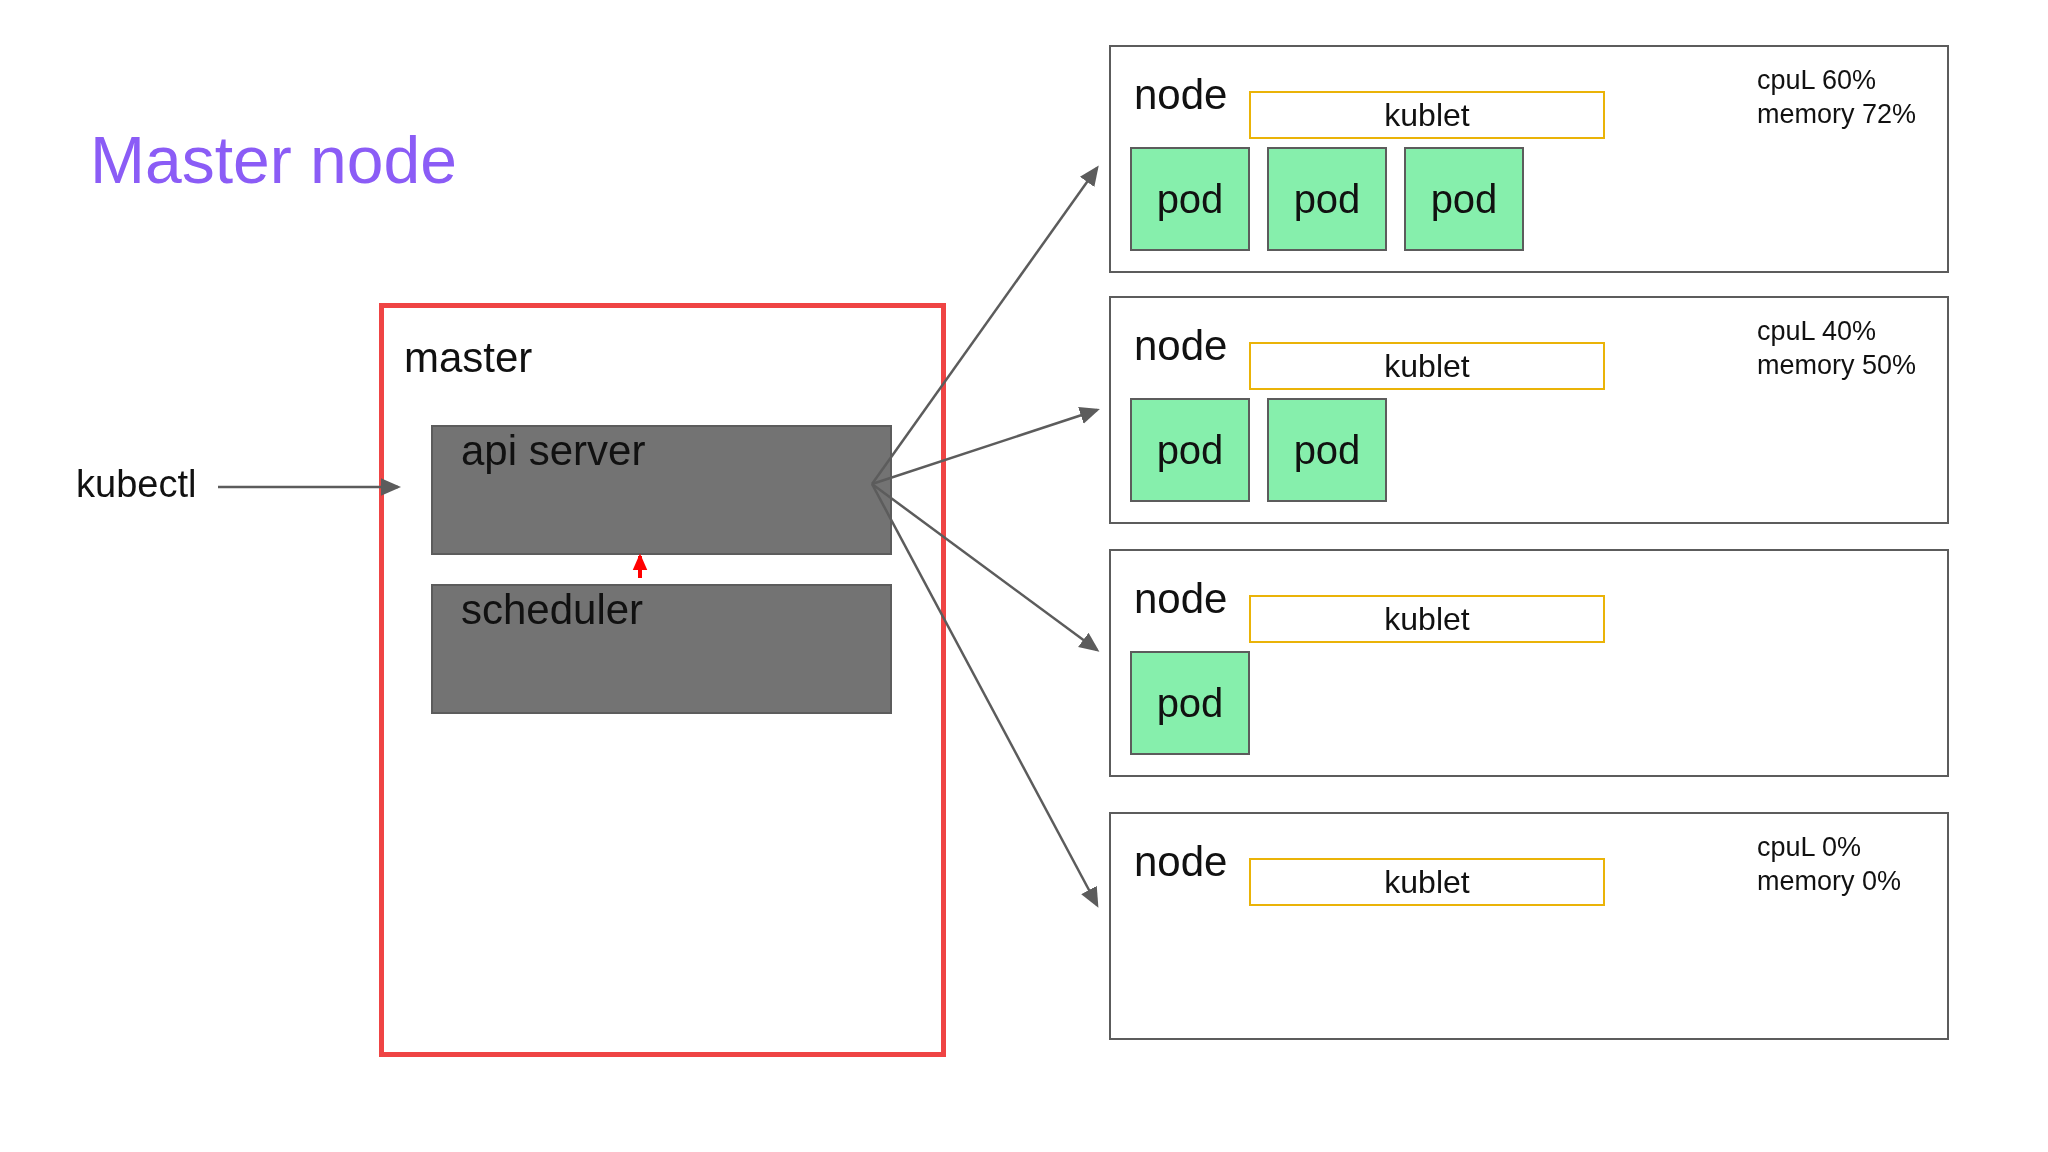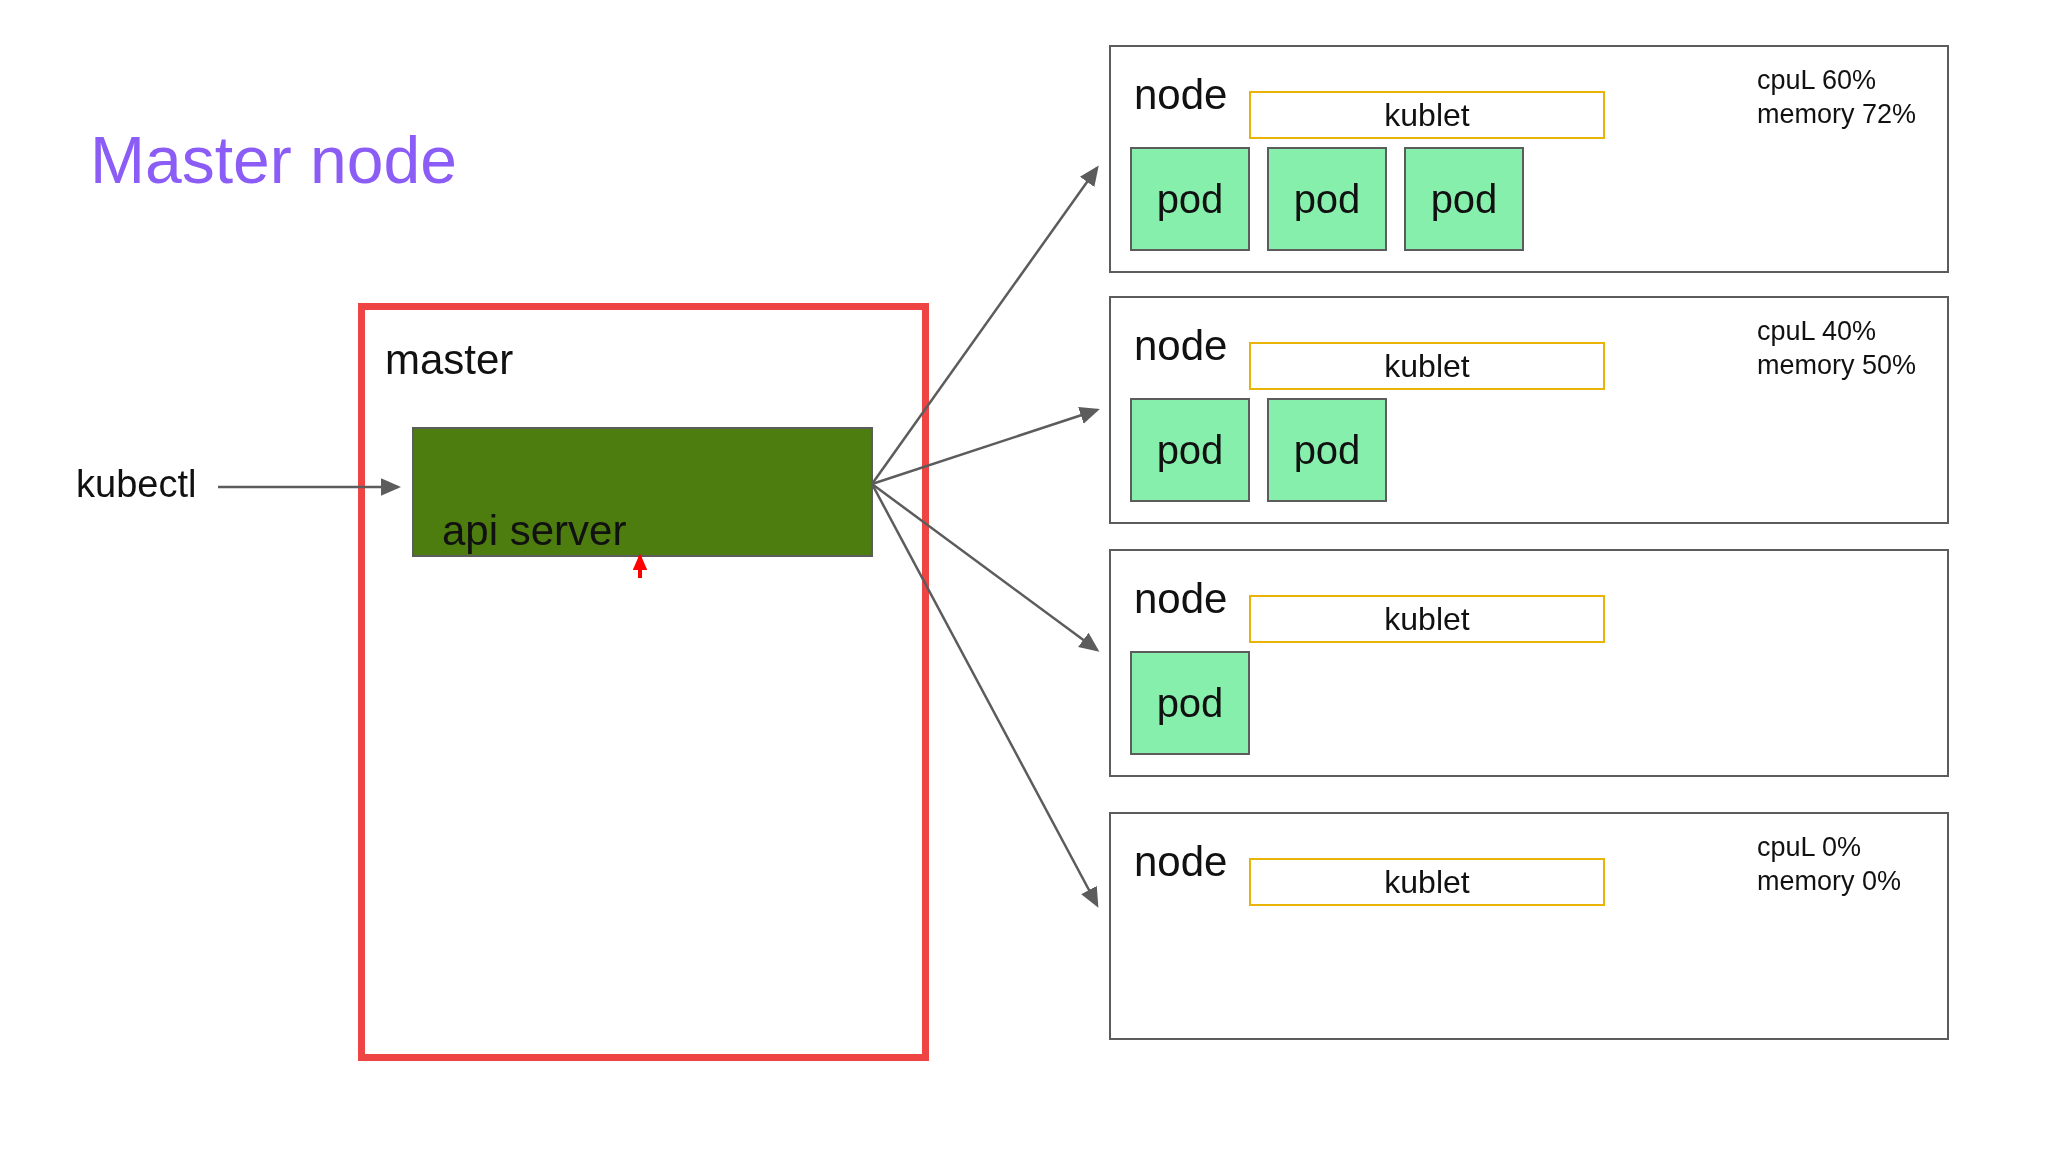--- a/index.html
+++ b/index.html
@@ -31,40 +31,40 @@
   
   .kubectl-label {
     left: 76px;
     top: 463px;
     font-size: 38px;
     white-space: nowrap;
   }
 
   
   .master-box {
-    left: 358px;
+    left: 379px;
     top: 303px;
     width: 557px;
     height: 744px;
-    border: 7px solid #ef4444;
+    border: 5px solid #ef4444;
     background: #ffffff;
   }
   .master-label {
     left: 20px;
     top: 26px;
     font-size: 42px;
   }
   .component-box {
     left: 47px;
     width: 457px;
     height: 126px;
     border: 2.5px solid #5c5c5c;
-    background: #4d7c0f;
-    display: flex;
-    align-items: flex-end;
+    background: #737373;
+    display: flex;
+    align-items: flex-start;
   }
   .component-box .component-label {
     margin-left: 28px;
     font-size: 42px;
     white-space: nowrap;
   }
   .api-server-box { top: 117px; }
   .scheduler-box  { top: 276px; }
 
   
@@ -140,20 +140,23 @@
 
   <div class="abs kubectl-label">kubectl</div>
 
   <div class="abs master-box">
     <div class="abs master-label">master</div>
 
     <div class="abs component-box api-server-box">
       <span class="component-label">api server</span>
     </div>
 
+    <div class="abs component-box scheduler-box">
+      <span class="component-label">scheduler</span>
+    </div>
   </div>
 
   <div class="abs node-box node-1">
     <div class="abs node-label">node</div>
     <div class="abs kublet-box">
       <span class="kublet-label">kublet</span>
     </div>
     <div class="abs node-stats">
       <div>cpuL 60%</div>
       <div>memory 72%</div>

